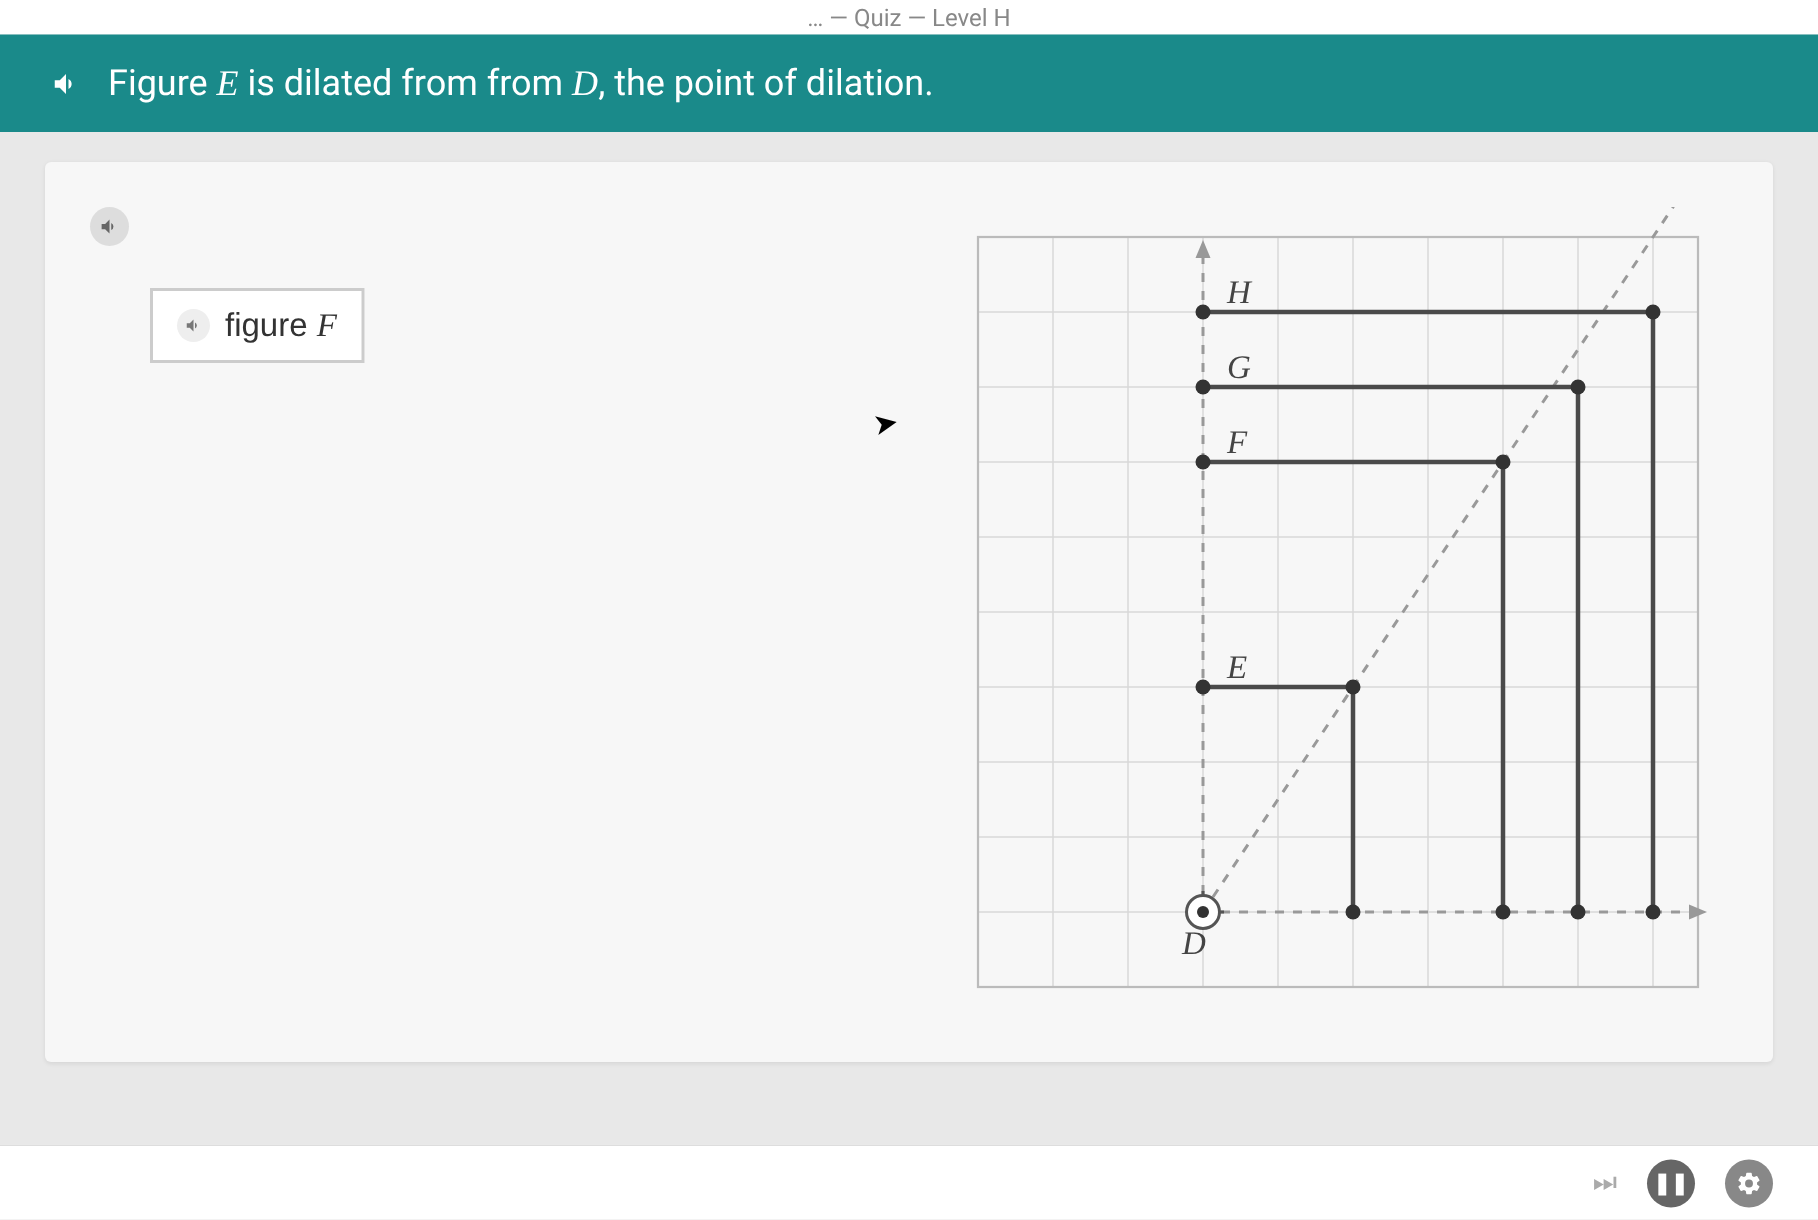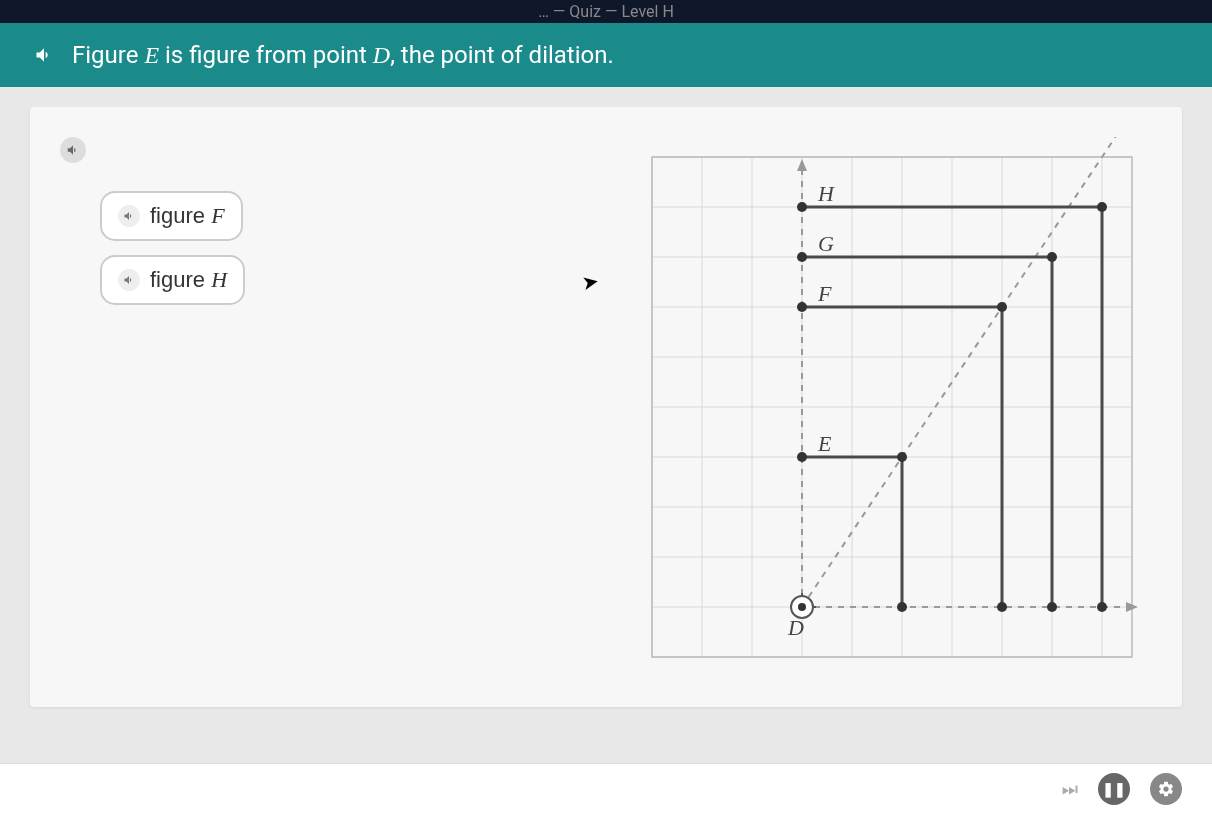--- a/index.html
+++ b/index.html
@@ -9,21 +9,21 @@
       width: 1212px;
       height: 813px;
       overflow: hidden;
       position: relative;
     }
     .top-breadcrumb {
       text-align: center;
       color: #888;
       font-size: 16px;
       padding: 2px 0;
-      background: #0f172a;
+      background: #ffffff;
     }
     .banner {
       background: #1a8a8a;
       color: #fff;
       padding: 18px 30px;
       display: flex;
       align-items: center;
       gap: 14px;
       font-size: 24px;
     }
@@ -53,21 +53,21 @@
       width: 26px; height: 26px; border-radius: 50%;
       background: #ddd; display: inline-flex; align-items: center; justify-content: center;
       flex-shrink: 0;
     }
     .question-row .math-var { font-style: italic; font-family: Georgia, 'Times New Roman', serif; font-weight: 400; }
     .options { display: flex; flex-direction: column; gap: 14px; margin-left: 40px; }
     .option-btn {
       display: inline-flex; align-items: center; gap: 10px;
       background: #fff;
       border: 2px solid #ccc;
-      border-radius: 15px;
+      border-radius: 0;
       padding: 10px 16px;
       font-size: 22px;
       color: #333;
       cursor: pointer;
       width: fit-content;
     }
     .option-btn .sp-icon {
       width: 22px; height: 22px; border-radius: 50%;
       background: #eee; display: inline-flex; align-items: center; justify-content: center;
       flex-shrink: 0;
@@ -117,49 +117,41 @@
 
 <div class="top-breadcrumb">… — Quiz — Level H</div>
 
 <div class="banner">
   <span class="speaker-icon">
     <svg viewBox="0 0 24 24" width="20" height="20" fill="#fff">
         <path d="M3 9v6h4l5 5V4L7 9H3zm13.5 3a4.5 4.5 0 0 0-2.5-4v8a4.5 4.5 0 0 0 2.5-4z"></path>
       </svg>
   </span>
   <span>
-    <span>Figure </span><span class="math-var">E</span><span> is figure from point </span><span class="math-var">D</span><span>, the point of dilation.</span>
+    <span>Figure </span><span class="math-var">E</span><span> is dilated from from </span><span class="math-var">D</span><span>, the point of dilation.</span>
   </span>
 </div>
 
 <div class="content-wrap">
   <div class="left-col">
     <div class="question-row">
       <span class="sp-icon">
         <svg viewBox="0 0 24 24" width="14" height="14" fill="#666">
             <path d="M3 9v6h4l5 5V4L7 9H3zm13.5 3a4.5 4.5 0 0 0-2.5-4v8a4.5 4.5 0 0 0 2.5-4z"></path>
           </svg>
       </span>
     </div>
     <div class="options">
       <button class="option-btn">
         <span class="sp-icon">
           <svg viewBox="0 0 24 24" width="12" height="12" fill="#777">
               <path d="M3 9v6h4l5 5V4L7 9H3zm13.5 3a4.5 4.5 0 0 0-2.5-4v8a4.5 4.5 0 0 0 2.5-4z"></path>
             </svg>
         </span>
         <span><span>figure </span><span class="math-var">F</span></span>
-      </button>
-      <button class="option-btn">
-        <span class="sp-icon">
-          <svg viewBox="0 0 24 24" width="12" height="12" fill="#777">
-              <path d="M3 9v6h4l5 5V4L7 9H3zm13.5 3a4.5 4.5 0 0 0-2.5-4v8a4.5 4.5 0 0 0 2.5-4z"></path>
-            </svg>
-        </span>
-        <span><span>figure </span><span class="math-var">H</span></span>
       </button>
     </div>
   </div>
 
   <div class="right-col">
     <svg class="grid-svg" viewBox="0 0 520 540">
 
       <g stroke="#d9d9d9" stroke-width="1">
         <line x1="20" y1="20" x2="20" y2="520"></line>
           <line x1="70" y1="20" x2="70" y2="520"></line>

